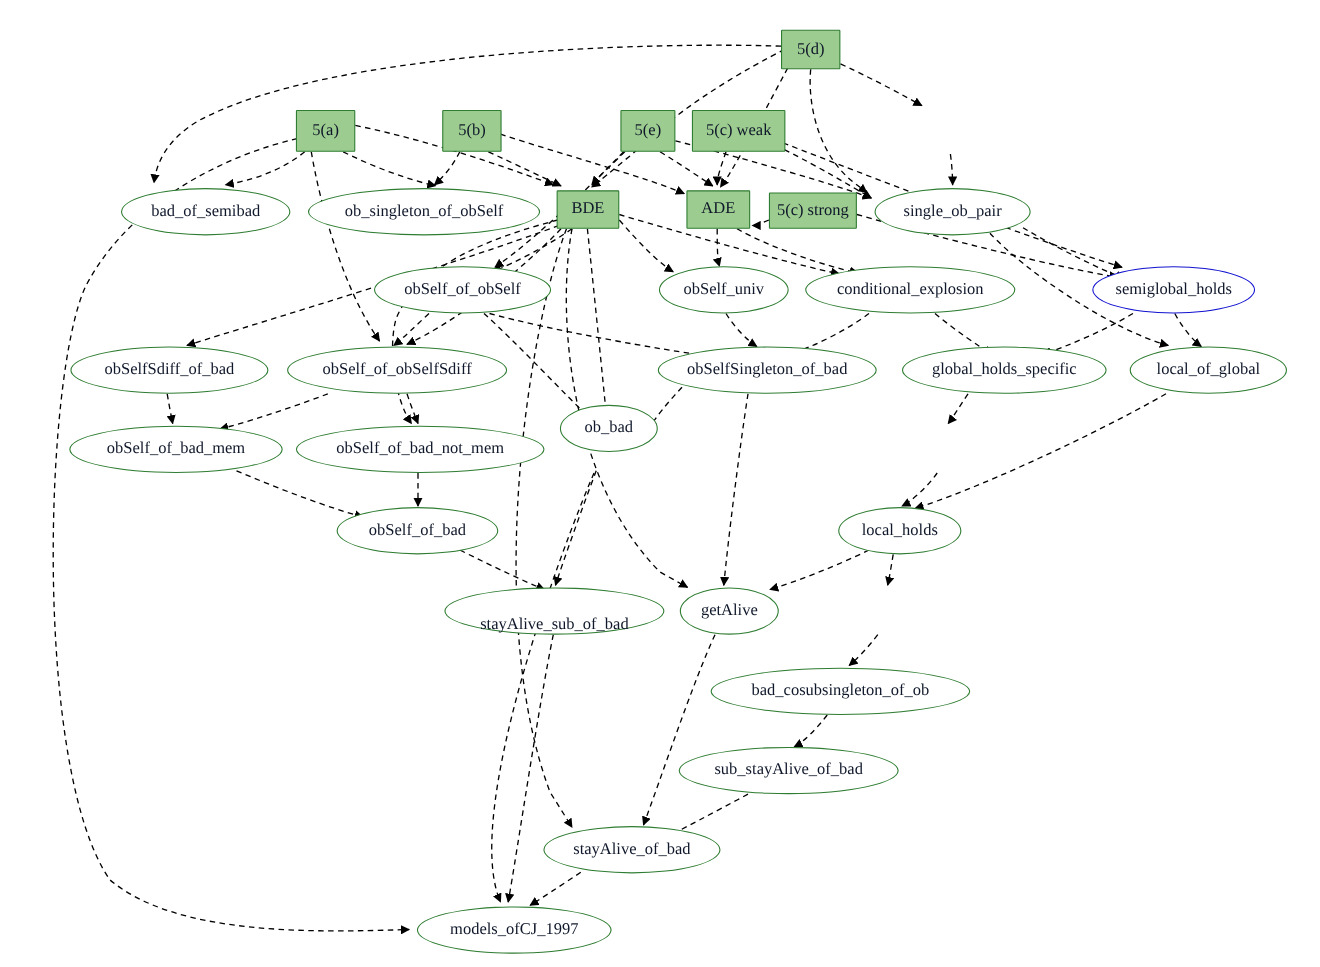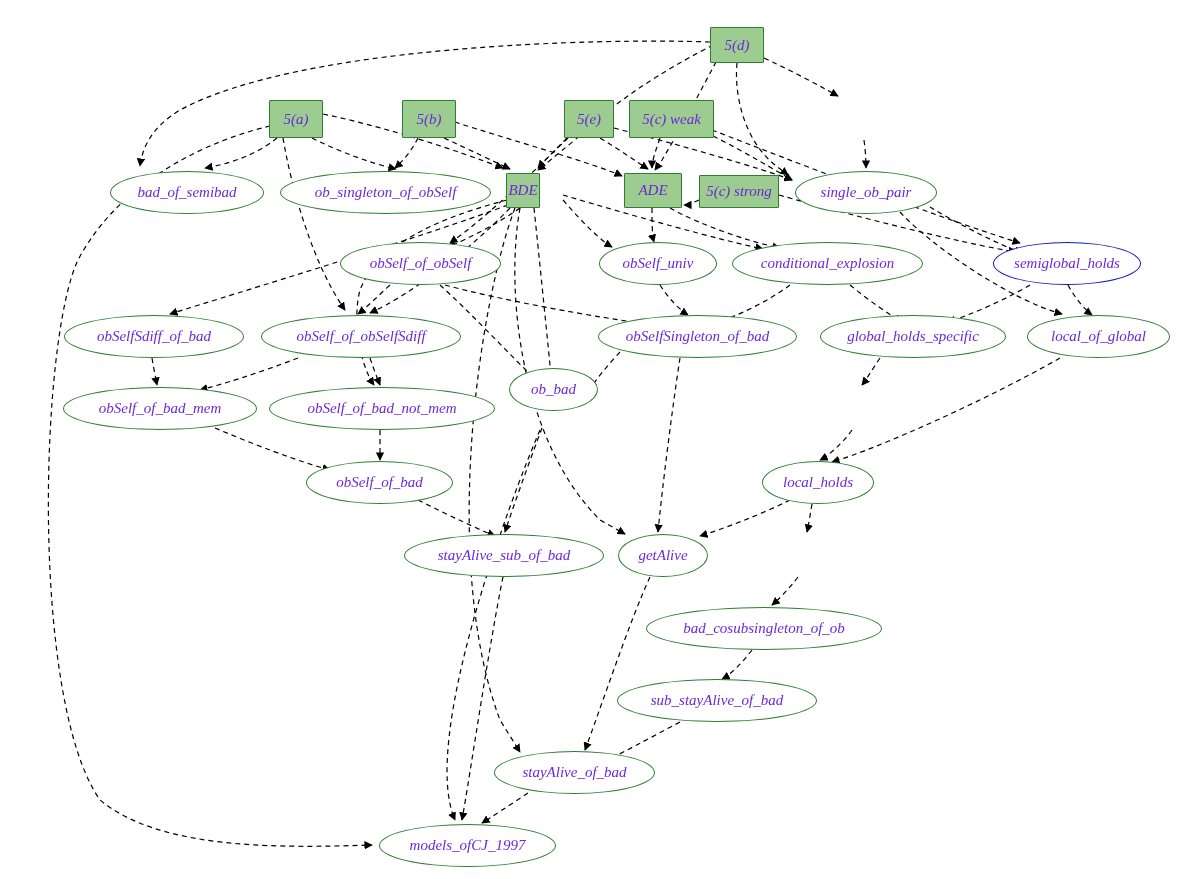--- a/index.html
+++ b/index.html
@@ -31,24 +31,23 @@
     height: 879px;
   }
   .node {
     position: absolute;
     display: flex;
     align-items: center;
     justify-content: center;
     box-sizing: border-box;
     text-align: center;
     white-space: nowrap;
-    color: #6d28d9;
+    color: #0f172a;
     font-size: 15px;
     line-height: 1;
-    font-style: italic;
   }
   .node.box {
     background: #9ccc8f;
     border: 1.4px solid #2f7d32;
     border-radius: 1px;
   }
   .node.ellipse {
     background: #ffffff;
     border: 1.6px solid #2f7d32;
     border-radius: 50%;
@@ -153,21 +152,21 @@
       </div>
       <div class="node box" style="left: 629px; top: 100px; width: 85px; height: 38px;">
         <span class="node-label">5(c) weak</span>
       </div>
       <div class="node ellipse" style="left: 110px; top: 171px; width: 154px; height: 43px;">
         <span class="node-label">bad_of_semibad</span>
       </div>
       <div class="node ellipse" style="left: 280px; top: 171px; width: 211px; height: 43px;">
         <span class="node-label">ob_singleton_of_obSelf</span>
       </div>
-      <div class="node box" style="left: 506px; top: 173px; width: 34px; height: 35px;">
+      <div class="node box" style="left: 506px; top: 173px; width: 57px; height: 35px;">
         <span class="node-label">BDE</span>
       </div>
       <div class="node box" style="left: 624px; top: 173px; width: 58px; height: 35px;">
         <span class="node-label">ADE</span>
       </div>
       <div class="node box" style="left: 699px; top: 175px; width: 80px; height: 33px;">
         <span class="node-label">5(c) strong</span>
       </div>
       <div class="node ellipse" style="left: 795px; top: 171px; width: 142px; height: 43px;">
         <span class="node-label">single_ob_pair</span>
@@ -207,21 +206,21 @@
       </div>
       <div class="node ellipse" style="left: 509px; top: 368px; width: 89px; height: 43px;">
         <span class="node-label">ob_bad</span>
       </div>
       <div class="node ellipse" style="left: 306px; top: 461px; width: 147px; height: 43px;">
         <span class="node-label">obSelf_of_bad</span>
       </div>
       <div class="node ellipse" style="left: 762px; top: 461px; width: 112px; height: 43px;">
         <span class="node-label">local_holds</span>
       </div>
-      <div class="node ellipse" style="left: 404px; top: 534px; width: 200px; height: 43px;">
+      <div class="node ellipse" style="left: 404px; top: 534px; width: 200px; height: 43px; align-items: flex-end;">
         <span class="node-label">stayAlive_sub_of_bad</span>
       </div>
       <div class="node ellipse" style="left: 618px; top: 534px; width: 90px; height: 43px;">
         <span class="node-label">getAlive</span>
       </div>
       <div class="node ellipse" style="left: 646px; top: 607px; width: 236px; height: 43px;">
         <span class="node-label">bad_cosubsingleton_of_ob</span>
       </div>
       <div class="node ellipse" style="left: 617px; top: 679px; width: 200px; height: 43px;">
         <span class="node-label">sub_stayAlive_of_bad</span>

